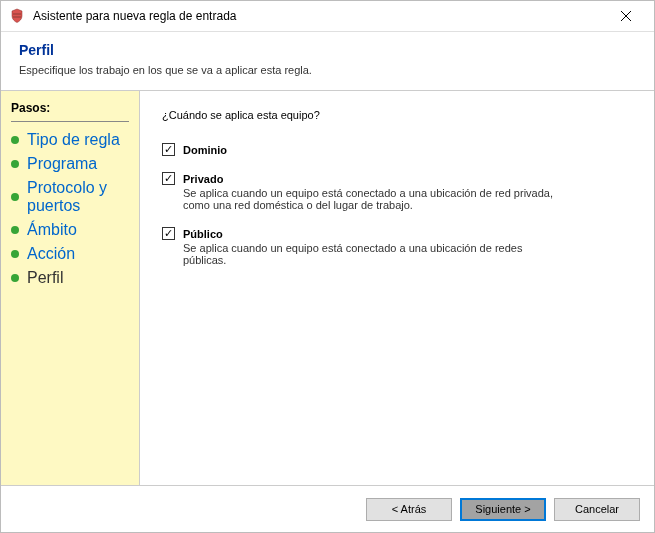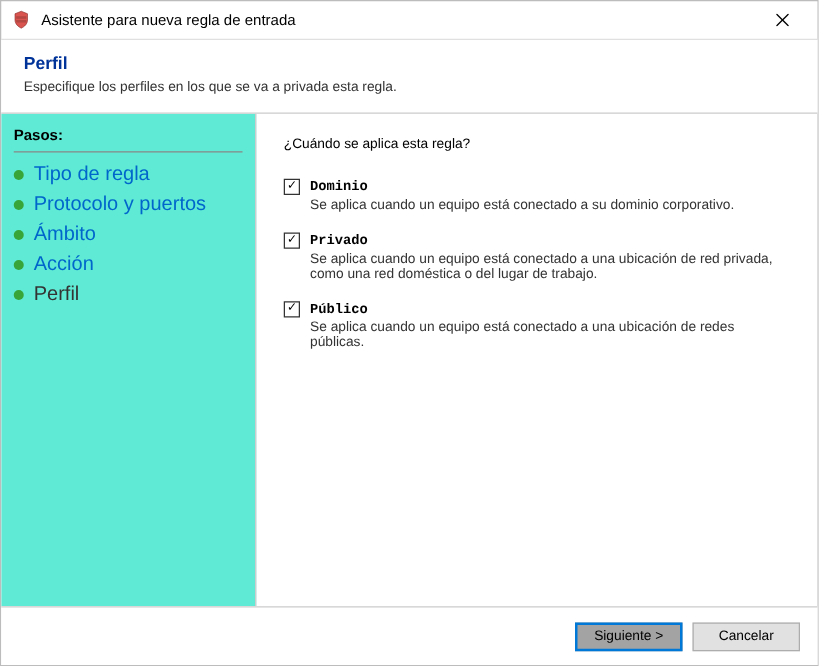--- a/index.html
+++ b/index.html
@@ -64,25 +64,25 @@
     font-size: 11px;
   }
 
   .body {
     flex: 1;
     display: flex;
     overflow: hidden;
   }
 
   .sidebar {
-    width: 204px;
+    width: 139px;
     border-right: 1px solid #ccc;
     padding: 10px 10px;
     box-sizing: border-box;
-    background: #5eead4;
+    background: #fef9c3;
   }
   .steps-title {
     font-weight: bold;
     font-size: 12px;
     margin-bottom: 6px;
   }
   .steps-sep {
     border: none;
     border-top: 1px solid #888;
     margin: 0 0 6px 0;
@@ -118,21 +118,20 @@
     margin-bottom: 22px;
     font-size: 11px;
   }
   .option {
     margin-bottom: 16px;
   }
   .opt-row {
     display: flex;
     align-items: flex-end;
     margin-bottom: 2px;
-    font-family: Liberation Mono, monospace;
   }
   .cb {
     width: 13px;
     height: 13px;
     border: 1px solid #333;
     margin-right: 8px;
     display: flex;
     align-items: center;
     justify-content: center;
     font-size: 11px;
@@ -202,61 +201,64 @@
     <span class="close">
       <svg width="10" height="10" viewBox="0 0 10 10">
         <line x1="0" y1="0" x2="10" y2="10" stroke="black" stroke-width="1"></line>
         <line x1="10" y1="0" x2="0" y2="10" stroke="black" stroke-width="1"></line>
       </svg>
     </span>
   </div>
 
   <div class="header-band">
     <div class="hb-title">Perfil</div>
-    <div class="hb-sub">Especifique los perfiles en los que se va a privada esta regla.</div>
+    <div class="hb-sub">Especifique los trabajo en los que se va a aplicar esta regla.</div>
   </div>
 
   <div class="body">
 
     <div class="sidebar">
       <div class="steps-title">Pasos:</div>
       <hr class="steps-sep">
       <div id="steps-container">
           <div class="step">
             <span class="bullet"></span>
             <span class="label-link">Tipo de regla</span>
           </div>
           <div class="step">
             <span class="bullet"></span>
+            <span class="label-link">Programa</span>
+          </div>
+          <div class="step">
+            <span class="bullet"></span>
             <span class="label-link">Protocolo y puertos</span>
           </div>
           <div class="step">
             <span class="bullet"></span>
             <span class="label-link">Ámbito</span>
           </div>
           <div class="step">
             <span class="bullet"></span>
             <span class="label-link">Acción</span>
           </div>
           <div class="step current">
             <span class="bullet"></span>
             <span class="label-link">Perfil</span>
           </div>
         </div>
     </div>
 
     <div class="content">
-      <div class="prompt">¿Cuándo se aplica esta regla?</div>
+      <div class="prompt">¿Cuándo se aplica esta equipo?</div>
       <div id="options-container">
           <div class="option">
             <div class="opt-row">
               <span class="cb checked"></span>
               <span class="opt-label">Dominio</span>
             </div>
-            <div class="opt-desc">Se aplica cuando un equipo está conectado a su dominio corporativo.</div>
           </div>
           <div class="option">
             <div class="opt-row">
               <span class="cb checked"></span>
               <span class="opt-label">Privado</span>
             </div>
             <div class="opt-desc">Se aplica cuando un equipo está conectado a una ubicación de red privada, como una red doméstica o del lugar de trabajo.</div>
           </div>
           <div class="option">
             <div class="opt-row">
@@ -264,17 +266,18 @@
               <span class="opt-label">Público</span>
             </div>
             <div class="opt-desc">Se aplica cuando un equipo está conectado a una ubicación de redes públicas.</div>
           </div>
         </div>
     </div>
 
   </div>
 
   <div class="footer">
+    <div class="btn">&lt; Atrás</div>
     <div class="btn primary">Siguiente &gt;</div>
     <div class="btn">Cancelar</div>
   </div>
 
 </div>
 
 </body></html>

